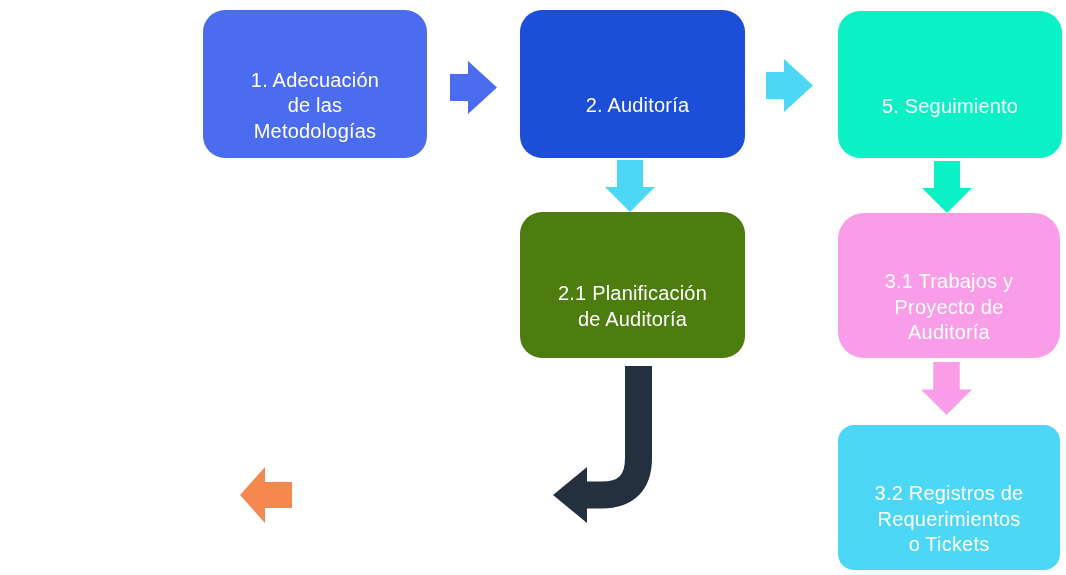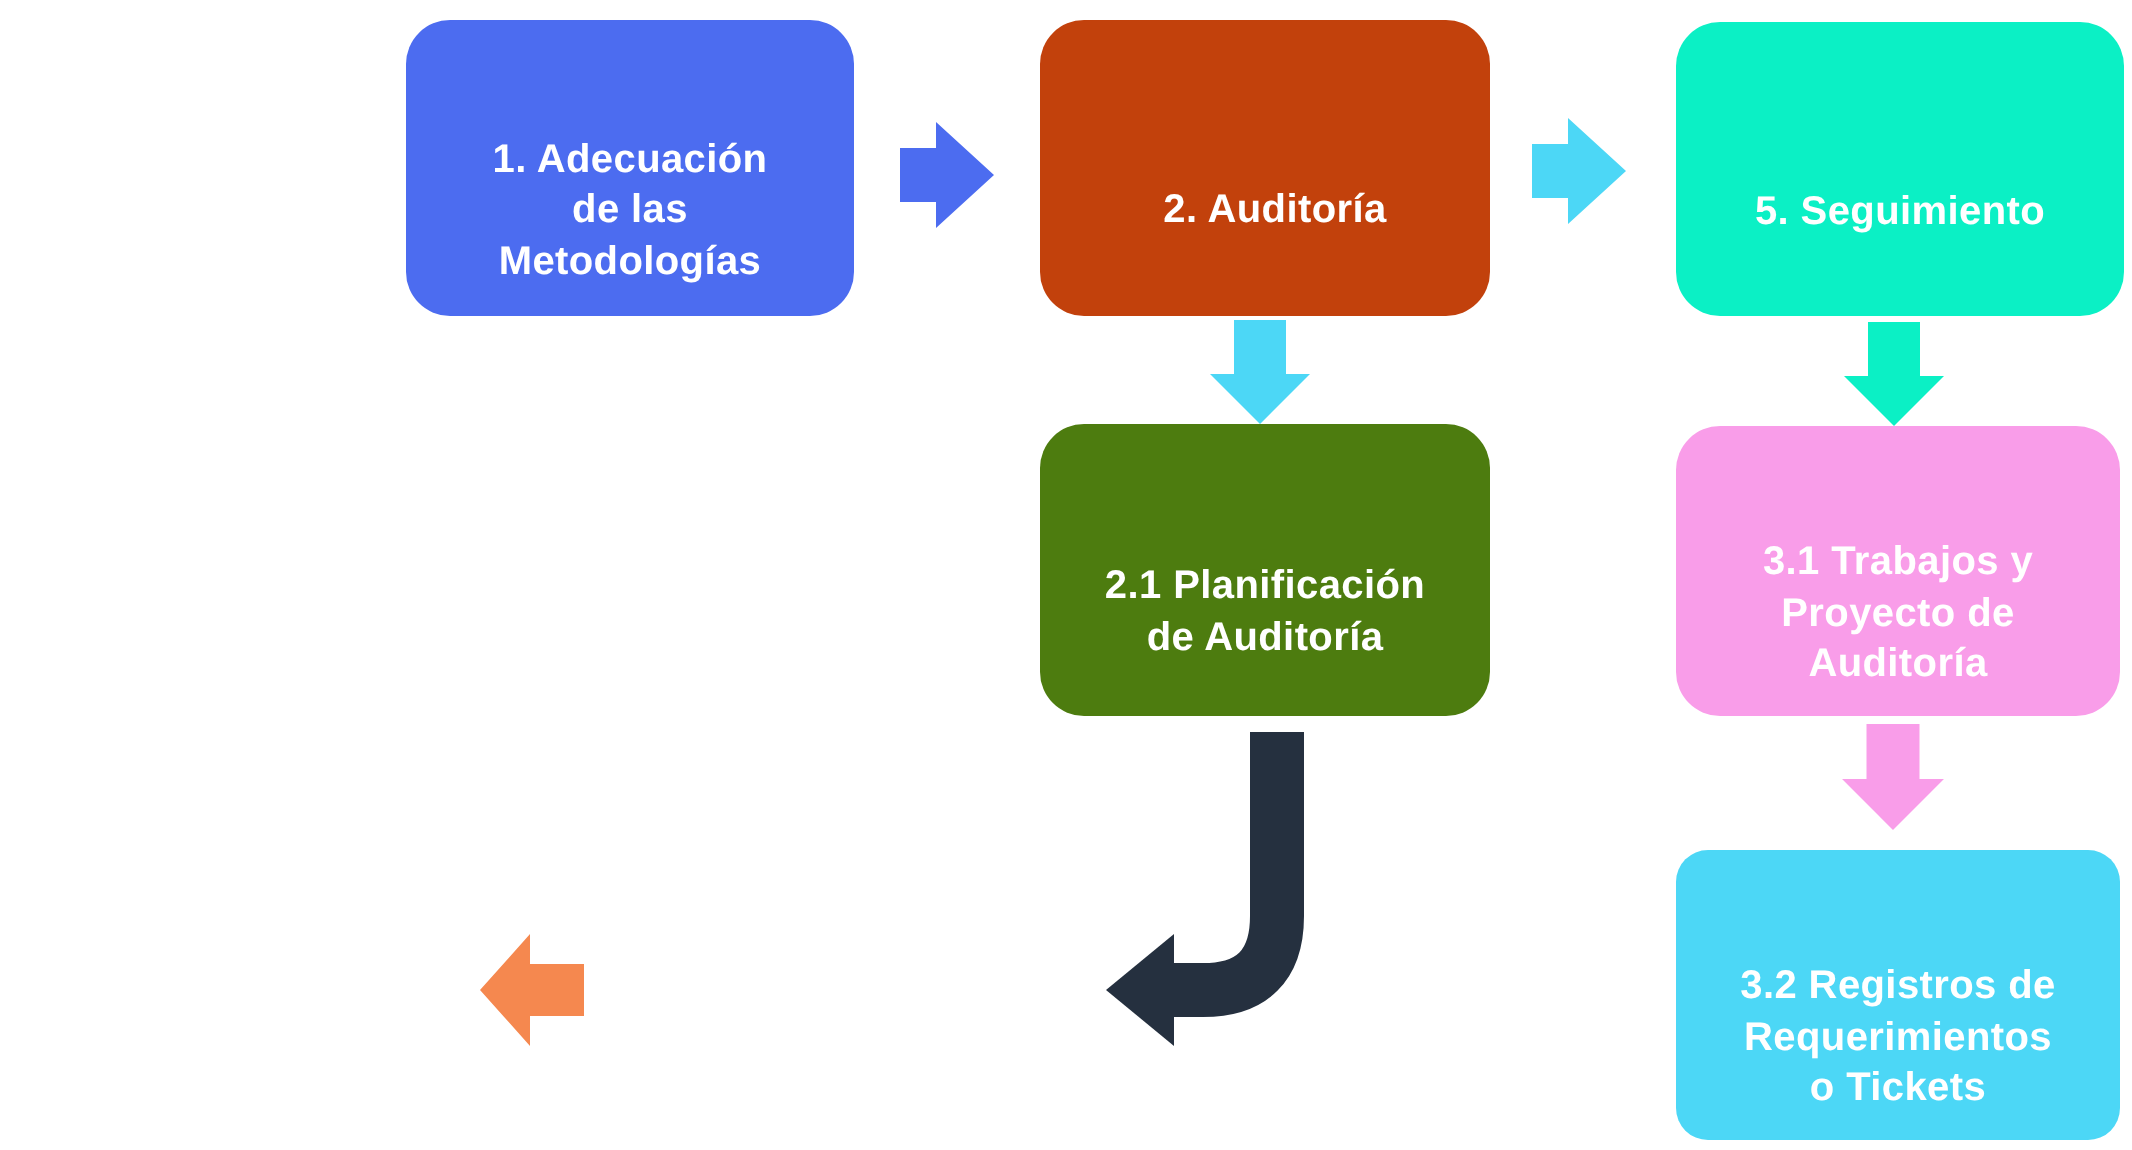--- a/index.html
+++ b/index.html
@@ -19,38 +19,38 @@
     position: absolute;
     border-radius: 22px;
     display: flex;
     align-items: center;
     justify-content: center;
     box-sizing: border-box;
     padding: 8px 14px;
   }
   .node .label {
     color: #ffffff;
-    font-weight: bold;
+    font-weight: normal;
     font-size: 20px;
     line-height: 1.28;
     text-align: center;
     white-space: pre-line;
     letter-spacing: 0.2px;
     margin-top: 44px;
   }
   .arrow {
     position: absolute;
     display: block;
   }
   
   .n-step-1   { left: 203px; top: 10px;  width: 224px; height: 148px; }
   .n-step-2   { left: 520px; top: 10px;  width: 225px; height: 148px; }
   .n-step-3   { left: 838px; top: 11px;  width: 224px; height: 147px; }
   .n-step-2-1 { left: 520px; top: 212px; width: 225px; height: 146px; }
-  .n-step-3-1 { left: 838px; top: 213px; width: 222px; height: 145px; }
+  .n-step-3-1 { left: 838px; top: 213px; width: 222px; height: 145px; border-radius: 26px; }
   .n-step-2-3 { left: 8px;   top: 425px; width: 222px; height: 145px; }
   .n-step-2-2 { left: 310px; top: 425px; width: 225px; height: 145px; }
   .n-step-3-2 { left: 838px; top: 425px; width: 222px; height: 145px; }
   
   .a-1-2     { left: 450px; top: 61px;  width: 47px;  height: 53px; }
   .a-2-3     { left: 766px; top: 59px;  width: 47px;  height: 53px; }
   .a-2-21    { left: 605px; top: 160px; width: 50px;  height: 52px; }
   .a-3-31    { left: 920px; top: 161px; width: 54px;  height: 52px; }
   .a-31-32   { left: 920px; top: 362px; width: 53px;  height: 53px; }
   .a-21-22   { left: 545px; top: 358px; width: 125px; height: 172px; }
@@ -59,21 +59,21 @@
 </head>
 <body>
 
 <div class="stage">
 
   <div class="node n-step-1" style="background-color: rgb(76, 108, 240);">
     <span class="label">1. Adecuación
 de las
 Metodologías</span>
   </div>
-  <div class="node n-step-2" style="background-color: #c2410c; padding-left: 24px;">
+  <div class="node n-step-2" style="background-color: #1d4ed8; padding-left: 24px;">
     <span class="label">2. Auditoría</span>
   </div>
   <div class="node n-step-3" style="background-color: rgb(11, 240, 197);">
     <span class="label">5. Seguimiento</span>
   </div>
 
   <div class="node n-step-2-1" style="background-color: #4d7c0f;">
     <span class="label">2.1 Planificación
 de Auditoría</span>
   </div>

